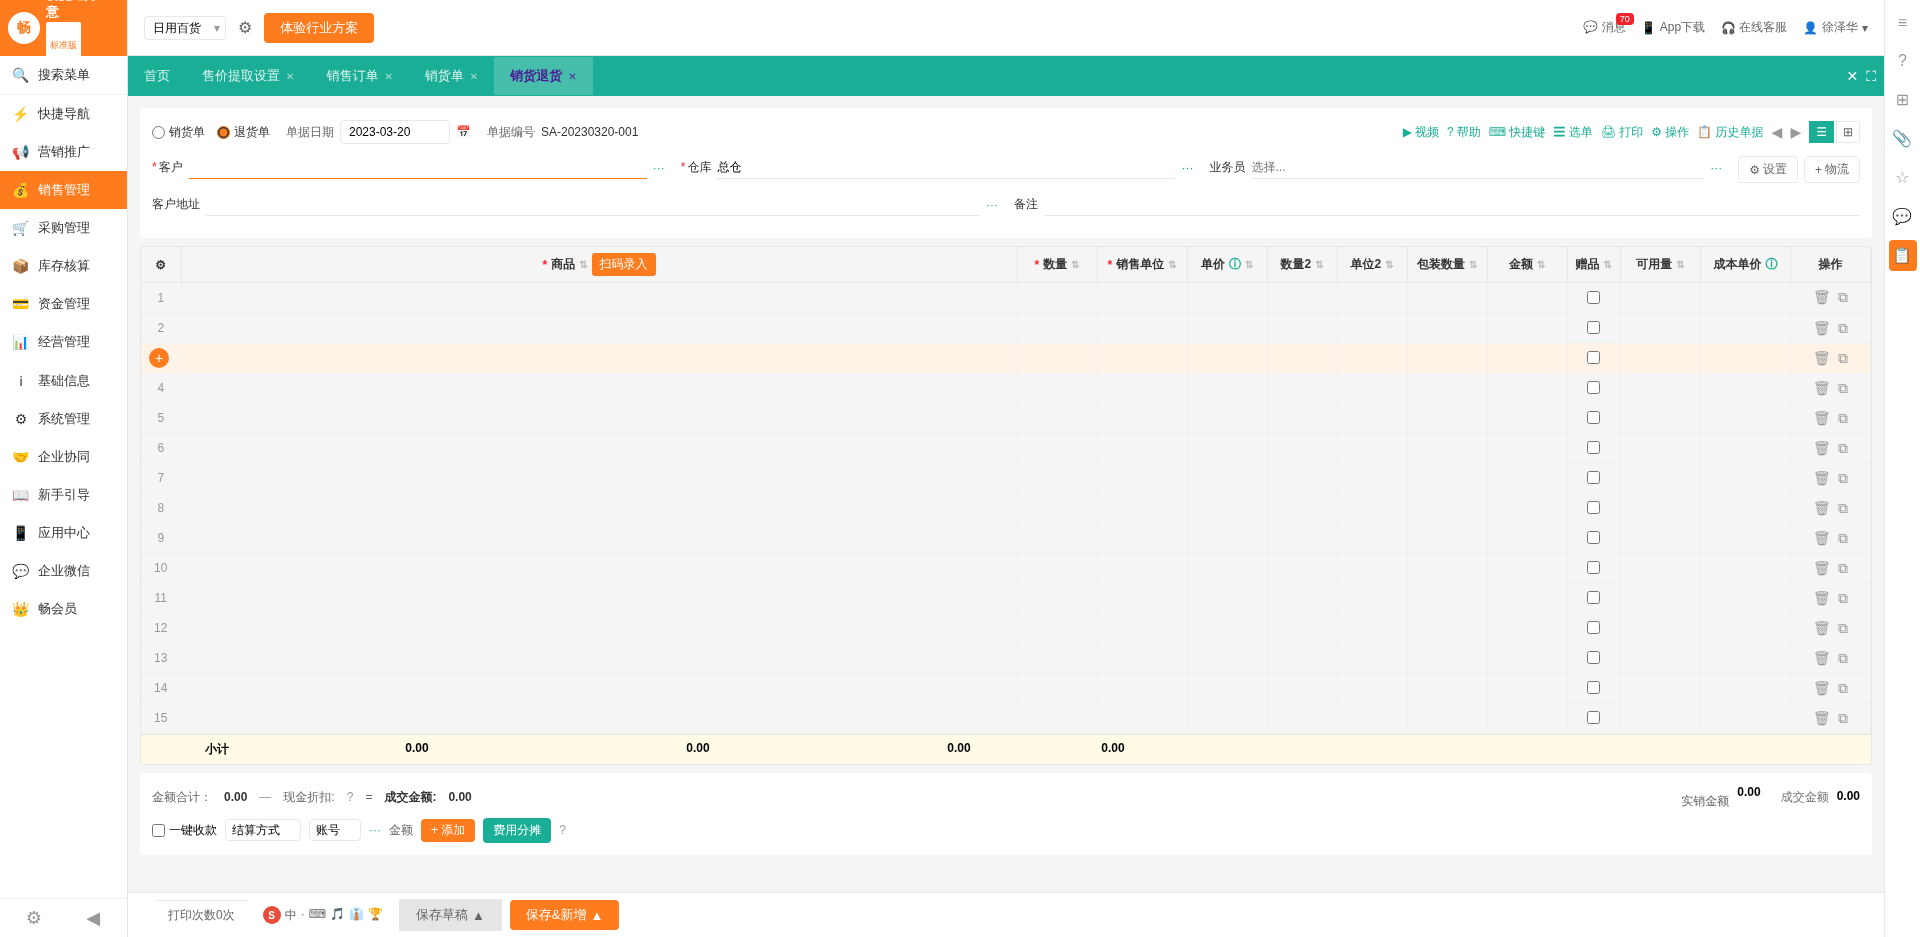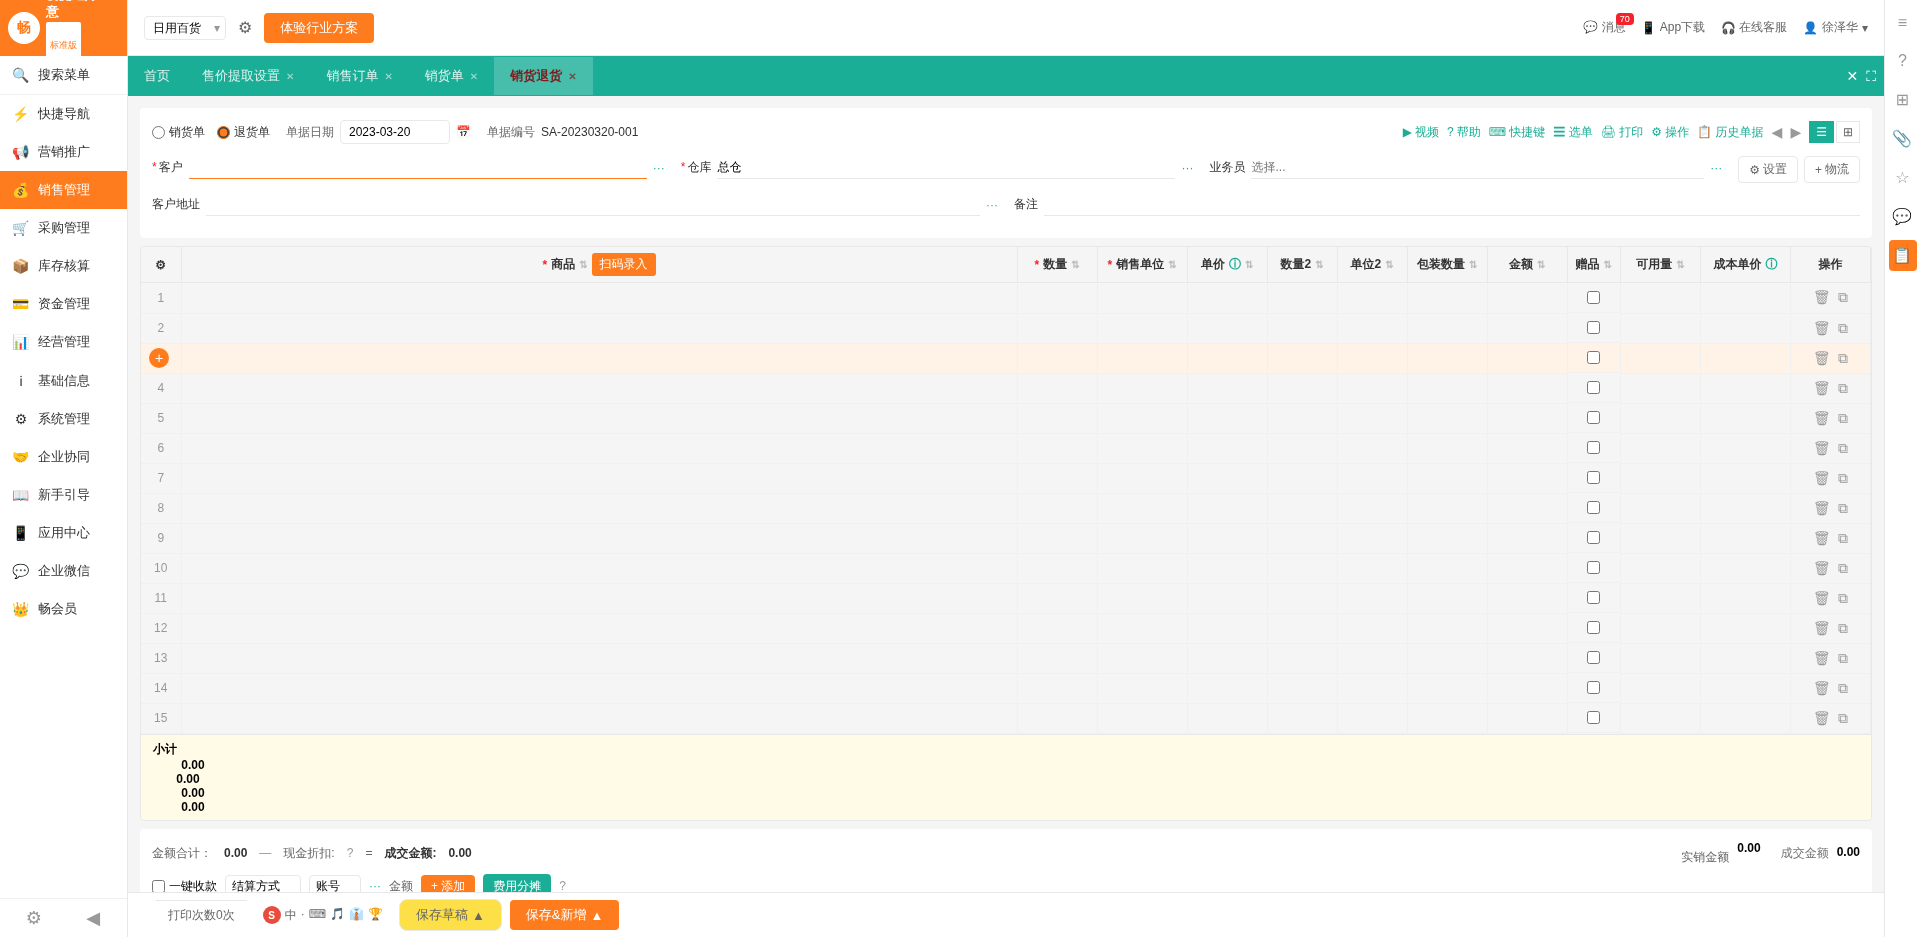--- a/index.html
+++ b/index.html
@@ -27,21 +27,21 @@
     .topbar-gear { border: none; background: none; cursor: pointer; color: #666; font-size: 16px; }
     .topbar-trial { background: #ff7c1e; color: white; border: none; border-radius: 4px; padding: 6px 16px; cursor: pointer; font-size: 13px; }
     .topbar-right { margin-left: auto; display: flex; align-items: center; gap: 16px; color: #666; font-size: 12px; }
     .topbar-message { position: relative; cursor: pointer; }
     .topbar-badge { position: absolute; top: -6px; right: -8px; background: #f5222d; color: white; border-radius: 4px; font-size: 9px; padding: 1px 4px; min-width: 16px; text-align: center; }
     .topbar-user { display: flex; align-items: center; gap: 4px; cursor: pointer; }
 
     
     .tabbar { background: #1aae96; display: flex; align-items: center; padding: 0 0; min-height: 40px; }
     .tab { padding: 10px 16px; color: rgba(255,255,255,0.85); cursor: pointer; font-size: 13px; display: flex; align-items: center; gap: 6px; white-space: nowrap; }
-    .tab.active { background: rgba(255,255,255,0.2); color: #7f1d1d; font-weight: bold; }
+    .tab.active { background: rgba(255,255,255,0.2); color: #4c1d95; font-weight: bold; }
     .tab-close { font-size: 10px; opacity: 0.7; }
     .tabbar-actions { margin-left: auto; display: flex; align-items: center; gap: 8px; padding-right: 8px; }
     .tabbar-action-btn { background: none; border: none; color: white; cursor: pointer; font-size: 14px; }
 
     
     .content { flex: 1; overflow: auto; background: #f5f5f5; padding: 12px; }
     .form-card { background: white; border-radius: 4px; padding: 12px; margin-bottom: 8px; }
 
     
     .form-header { display: flex; align-items: center; gap: 16px; margin-bottom: 12px; flex-wrap: wrap; }
@@ -93,21 +93,21 @@
     .split-btn { background: #1aae96; color: white; border: none; border-radius: 4px; padding: 4px 10px; cursor: pointer; font-size: 12px; }
     .help-icon { color: #999; cursor: pointer; }
 
     
     .status-bar { background: white; border-top: 1px solid #e8e8e8; padding: 6px 12px; display: flex; align-items: center; font-size: 12px; color: #666; }
     .status-bar .info { display: flex; gap: 20px; flex: 1; }
     .status-bar .print-info { margin: 0 16px; }
 
     
     .footer-actions { display: flex; gap: 8px; align-items: center; }
-    .btn-draft { border: 1px solid #e8e8e8; background: #fde047; border-radius: 8px; padding: 6px 16px; cursor: pointer; font-size: 13px; color: #666; display: flex; align-items: center; gap: 4px; }
+    .btn-draft { border: 1px solid #e8e8e8; background: #e5e5e5; border-radius: 0; padding: 6px 16px; cursor: pointer; font-size: 13px; color: #666; display: flex; align-items: center; gap: 4px; }
     .btn-save { background: #ff7c1e; color: white; border: none; border-radius: 4px; padding: 6px 16px; cursor: pointer; font-size: 13px; display: flex; align-items: center; gap: 4px; }
 
     
     .right-panel { width: 36px; background: white; border-left: 1px solid #e8e8e8; display: flex; flex-direction: column; align-items: center; padding: 8px 0; gap: 8px; flex-shrink: 0; }
     .right-panel-btn { background: none; border: none; cursor: pointer; color: #999; font-size: 16px; padding: 6px; display: flex; flex-direction: column; align-items: center; }
     .right-panel-btn.active { color: #ff7c1e; }
 
     .view-toggle { display: flex; gap: 2px; }
     .view-btn { border: 1px solid #e8e8e8; background: white; padding: 3px 6px; cursor: pointer; font-size: 12px; color: #666; }
     .view-btn.active { background: #1aae96; color: white; border-color: #1aae96; }
@@ -716,21 +716,21 @@
       <td></td>
       <td></td>
       <td>
         <button class="icon-btn">🗑</button>
         <button class="icon-btn">⧉</button>
       </td>
     </tr>
           </tfoot>
       </table>
 
-      <div class="table-footer" style="display:flex;gap:0;padding:6px 12px;flex-direction:column;">
+      <div class="table-footer" style="display:flex;gap:12px;padding:6px 12px;">
         <span style="width:40px;"></span>
         <span style="min-width:160px;font-weight:bold;">小计</span>
         <span style="width:80px;font-weight:bold;text-align:center;">0.00</span>
         <span style="width:90px;"></span>
         <span style="width:80px;"></span>
         <span style="width:70px;font-weight:bold;text-align:center;">0.00</span>
         <span style="width:70px;"></span>
         <span style="width:80px;"></span>
         <span style="width:80px;font-weight:bold;text-align:center;">0.00</span>
         <span style="width:50px;"></span>

